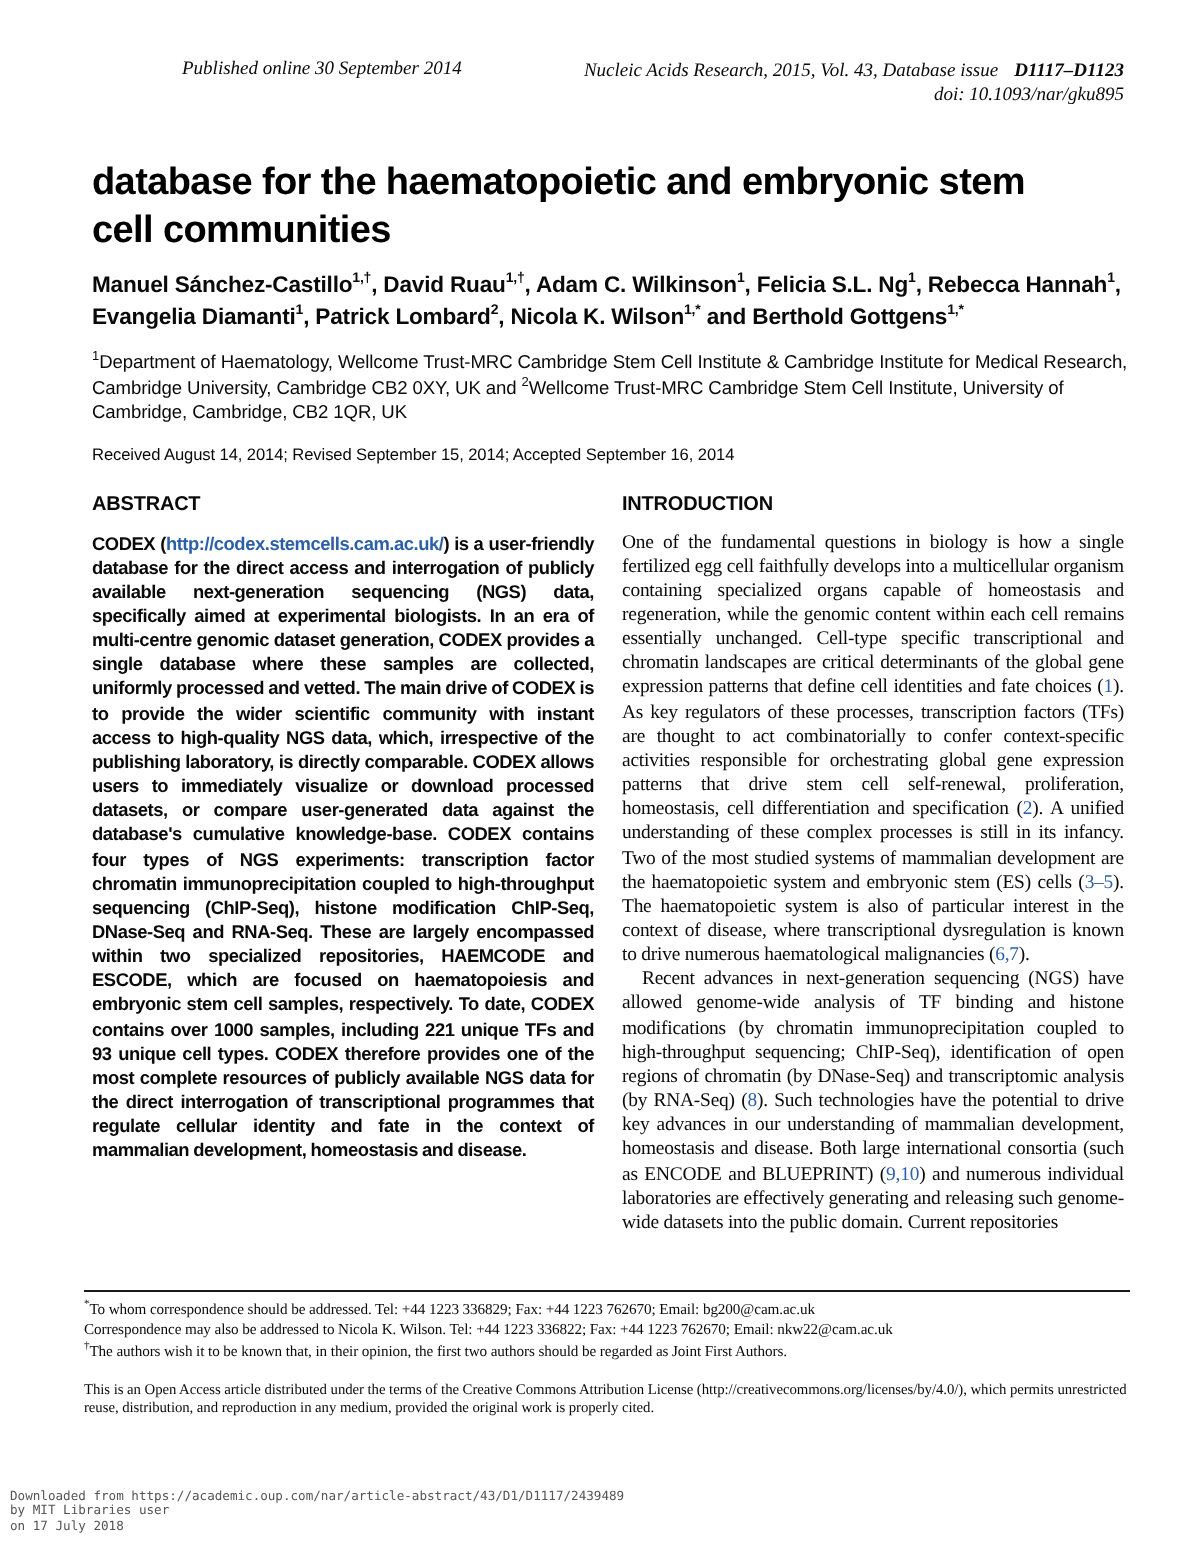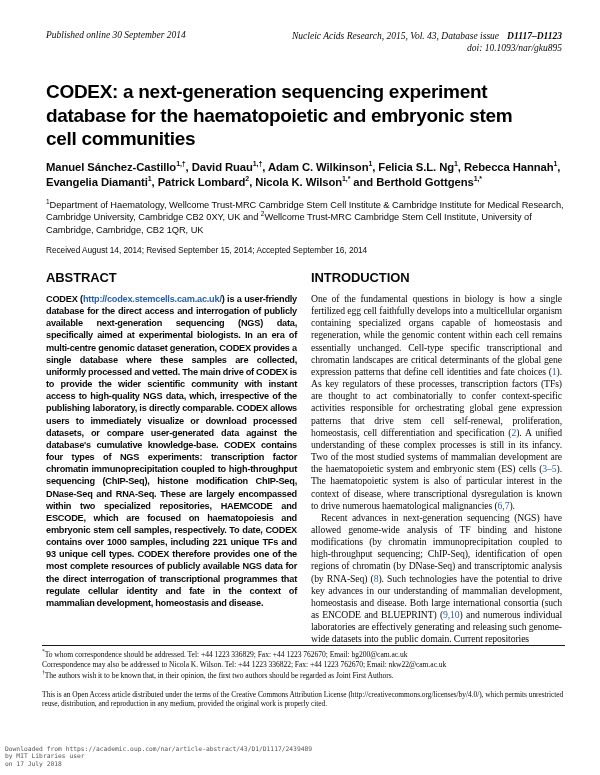--- a/index.html
+++ b/index.html
@@ -11,21 +11,21 @@
     background: #ffffff;
     overflow: hidden;
     font-family: "Liberation Serif", serif;
     color: #0a0a0a;
     margin: 0 auto;
   }
   .content { padding: 30px 38px 0 46px; }
 
   
   .hdr-row { display: flex; justify-content: space-between; align-items: flex-start;
-             font-family: "Liberation Serif", serif; font-style: italic; font-size: 9.5px; }
+             font-family: "Liberation Serif", serif; font-style: italic; font-size: 9.5px; margin-left: 45px; }
   .hdr-right { text-align: right; line-height: 12px; }
   .pg-range { font-weight: bold; margin-left: 8px; }
 
   
   .title { margin-top: 26px; font-family: "Liberation Sans", sans-serif; font-weight: bold;
            font-size: 19px; line-height: 23.5px; letter-spacing: -0.3px; color: #000; }
   .title span { display: block; white-space: nowrap; }
 
   
   .authors { margin-top: 9px; font-family: "Liberation Sans", sans-serif; font-weight: bold;
@@ -35,21 +35,21 @@
   
   .affil { margin-top: 8px; font-family: "Liberation Sans", sans-serif; font-size: 9.3px;
            line-height: 12.5px; width: 520px; letter-spacing: -0.05px; }
   .affil sup { font-size: 6.5px; vertical-align: super; line-height: 0; }
 
   .dates { margin-top: 9px; font-family: "Liberation Sans", sans-serif; font-size: 8.3px; letter-spacing: -0.05px; }
 
   
   .columns { display: flex; gap: 14px; margin-top: 15px; }
   .col { width: 251px; }
-  .sec-head { font-family: "Liberation Sans", sans-serif; font-weight: bold; font-size: 13px;
+  .sec-head { font-family: "Liberation Sans", sans-serif; font-weight: bold; font-size: 10px;
               letter-spacing: -0.1px; margin-bottom: 8px; }
   .abstract-body {
     font-family: "Liberation Sans", sans-serif; font-weight: bold; font-size: 9.2px;
     line-height: 12.15px; text-align: justify; letter-spacing: -0.22px; word-spacing: -0.3px;
   }
   .intro-p {
     font-family: "Liberation Serif", serif; font-size: 9.7px; line-height: 12.15px;
     text-align: justify; letter-spacing: -0.1px;
   }
   .intro-p.indent { text-indent: 10px; }
@@ -82,21 +82,20 @@
 
     <div class="hdr-row">
       <span>Published online 30 September 2014</span>
       <div class="hdr-right">
         <div><span>Nucleic Acids Research, 2015, Vol. 43, Database issue</span><span class="pg-range">D1117–D1123</span></div>
         <div>doi: 10.1093/nar/gku895</div>
       </div>
     </div>
 
     <h1 class="title">
-        <span>CODEX: a next-generation sequencing experiment</span>
         <span>database for the haematopoietic and embryonic stem</span>
         <span>cell communities</span>
       </h1>
 
     <p class="authors"><span><span>Manuel Sánchez-Castillo</span><sup>1,†</sup><span>, </span></span><span><span>David Ruau</span><sup>1,†</sup><span>, </span></span><span><span>Adam C. Wilkinson</span><sup>1</sup><span>, </span></span><span><span>Felicia S.L. Ng</span><sup>1</sup><span>, </span></span><span><span>Rebecca Hannah</span><sup>1</sup><span>, </span></span><span><span>Evangelia Diamanti</span><sup>1</sup><span>, </span></span><span><span>Patrick Lombard</span><sup>2</sup><span>, </span></span><span><span>Nicola K. Wilson</span><sup>1,*</sup><span> and </span></span><span><span>Berthold Gottgens</span><sup>1,*</sup></span></p>
 
     <p class="affil"><sup>1</sup><span>Department of Haematology, Wellcome Trust-MRC Cambridge Stem Cell Institute &amp; Cambridge Institute for Medical Research, Cambridge University, Cambridge CB2 0XY, UK and </span><sup>2</sup><span>Wellcome Trust-MRC Cambridge Stem Cell Institute, University of Cambridge, Cambridge, CB2 1QR, UK</span></p>
 
     <p class="dates">Received August 14, 2014; Revised September 15, 2014; Accepted September 16, 2014</p>
 

